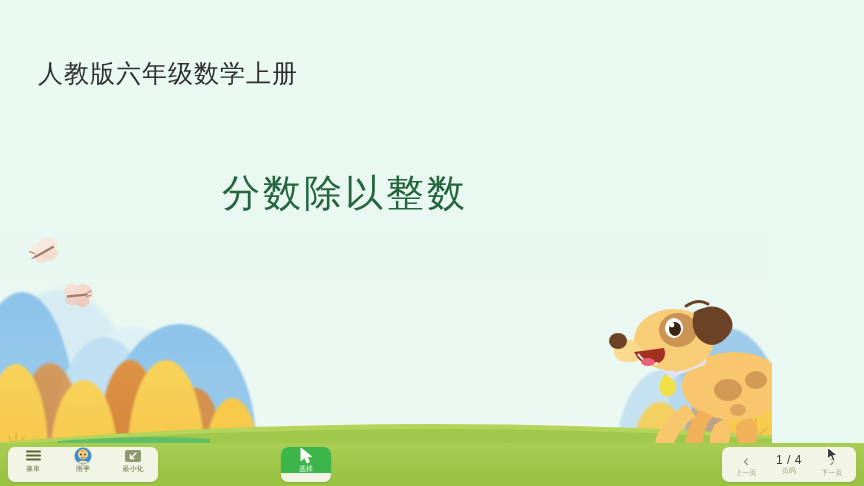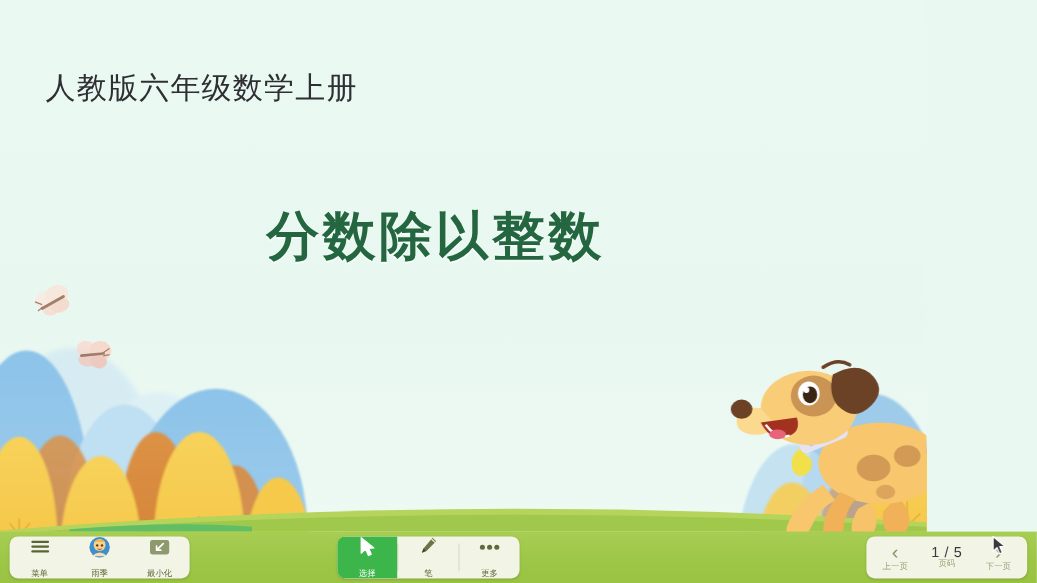--- a/index.html
+++ b/index.html
@@ -27,22 +27,22 @@
 
   
   .subtitle {
     position: absolute; left: 38px; top: 57px;
     font-size: 25px; letter-spacing: 1px;
     color: #2f2f33; font-weight: 500;
     font-family: "DejaVu Sans", "Liberation Sans", sans-serif;
   }
   .maintitle {
     position: absolute; left: 222px; top: 168px;
-    font-size: 44px; letter-spacing: 3px;
-    color: #24663f; font-weight: 700;
+    font-size: 38px; letter-spacing: 3px;
+    color: #24663f; font-weight: 400;
     font-family: "DejaVu Sans", "Liberation Sans", sans-serif;
     text-shadow: 0 1px 0 rgba(255,255,255,.6);
   }
 
   
   #bottombar {
     position: absolute; left: 0; bottom: 0;
     width: 864px; height: 43px;
     background: linear-gradient(180deg,#a8cd53 0%, #9cc646 60%, #9ac344 100%);
     display: flex; align-items: center;
@@ -51,38 +51,38 @@
     background: #f2f4e5;
     border-radius: 7px;
     height: 35px;
     display: flex; align-items: stretch;
     box-shadow: 0 1px 2px rgba(0,0,0,.12);
     overflow: hidden;
   }
   .tbtn {
     width: 50px;
     display: flex; flex-direction: column;
-    align-items: center; justify-content: space-between;
+    align-items: center; justify-content: flex-start;
     gap: 1px;
     cursor: pointer;
     position: relative;
   }
   .tbtn .lbl {
     font-size: 7px; color: #5d6a3a; line-height: 8px;
     white-space: nowrap;
     font-family: "DejaVu Sans", "Liberation Sans", sans-serif;
   }
   .tbtn.active { background: #3cb54a; }
   .tbtn.active .lbl { color: #ffffff; }
   .ic { height: 17px; display:flex; align-items:center; justify-content:center; }
   .divider { width:1px; background:#d9ddc4; margin:6px 0; }
 
   
   #left-panel { position:absolute; left:8px; }
-  #center-panel { position:absolute; left:281px; }
+  #center-panel { position:absolute; left:281px;flex-direction:column; }
   #tools-panel { position:absolute; left:504px; }
   #page-panel { position:absolute; right:8px; }
 
   #page-panel .pagearea {
     display:flex; align-items:center; padding:0 6px; gap:2px;
   }
   .pgbtn {
     width: 36px; display:flex; flex-direction:column;
     align-items:center; justify-content:center; cursor:pointer;
   }
@@ -332,21 +332,21 @@
     </div>
 
 
     <div class="panel" id="page-panel">
       <div class="pagearea">
         <div class="pgbtn">
           <span class="chev">‹</span>
           <span class="lbl">上一页</span>
         </div>
         <div class="pgnum">
-          <span class="num">1 / 5</span>
+          <span class="num">1 / 4</span>
           <span class="lbl">页码</span>
         </div>
         <div class="pgbtn">
           <span class="chev">›</span>
           <span class="lbl">下一页</span>
         </div>
       </div>
     </div>
   </div>
 

